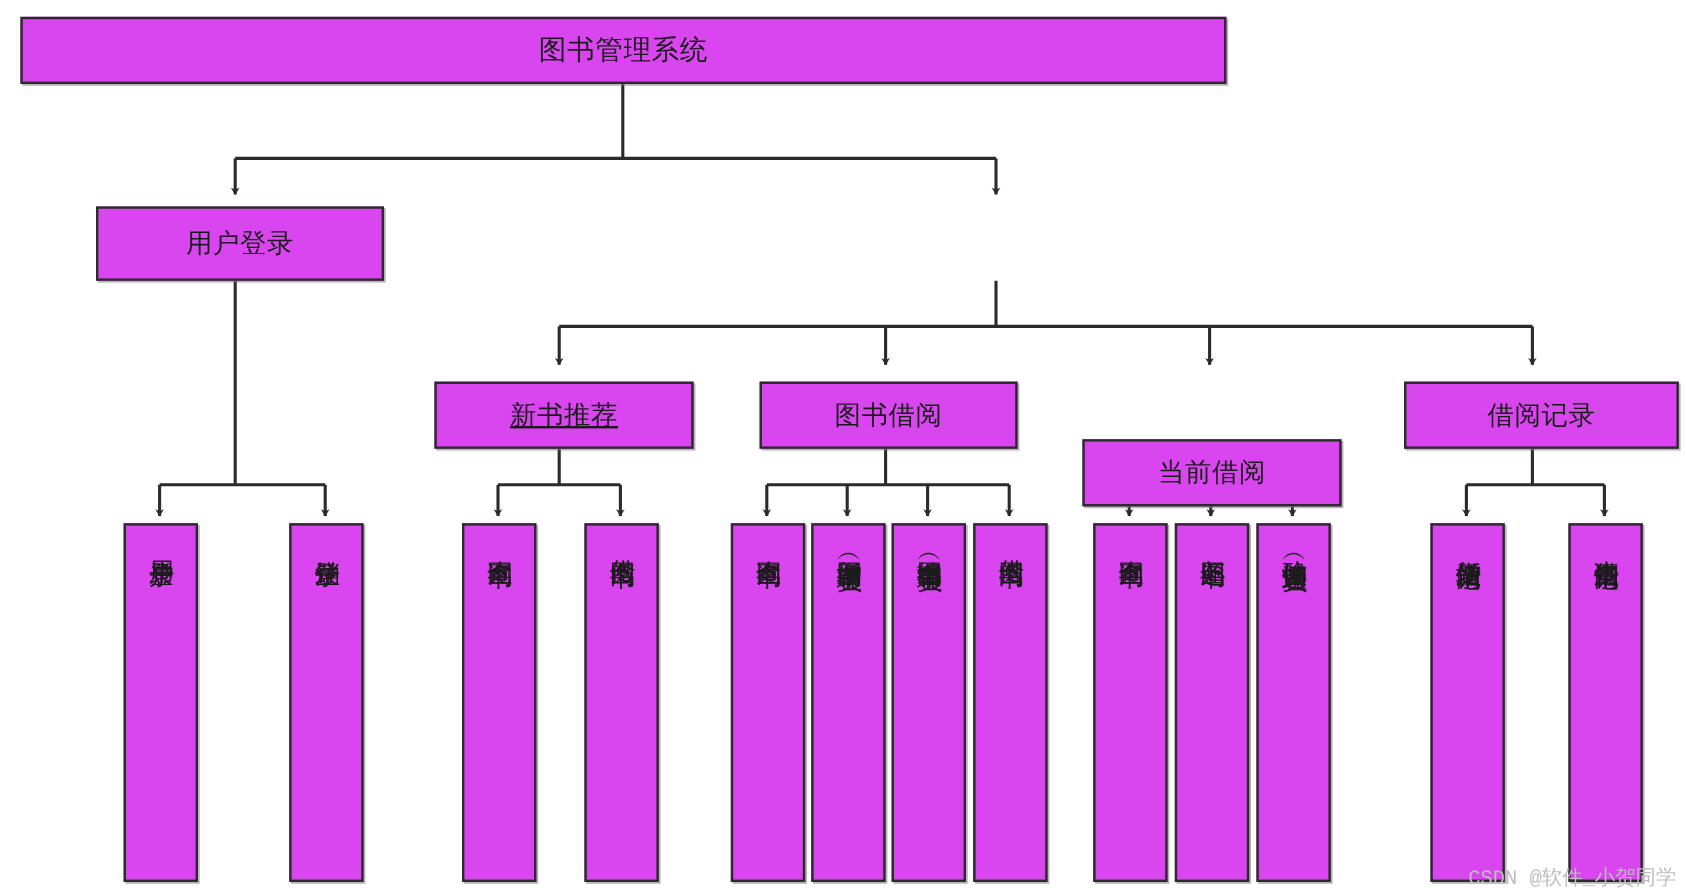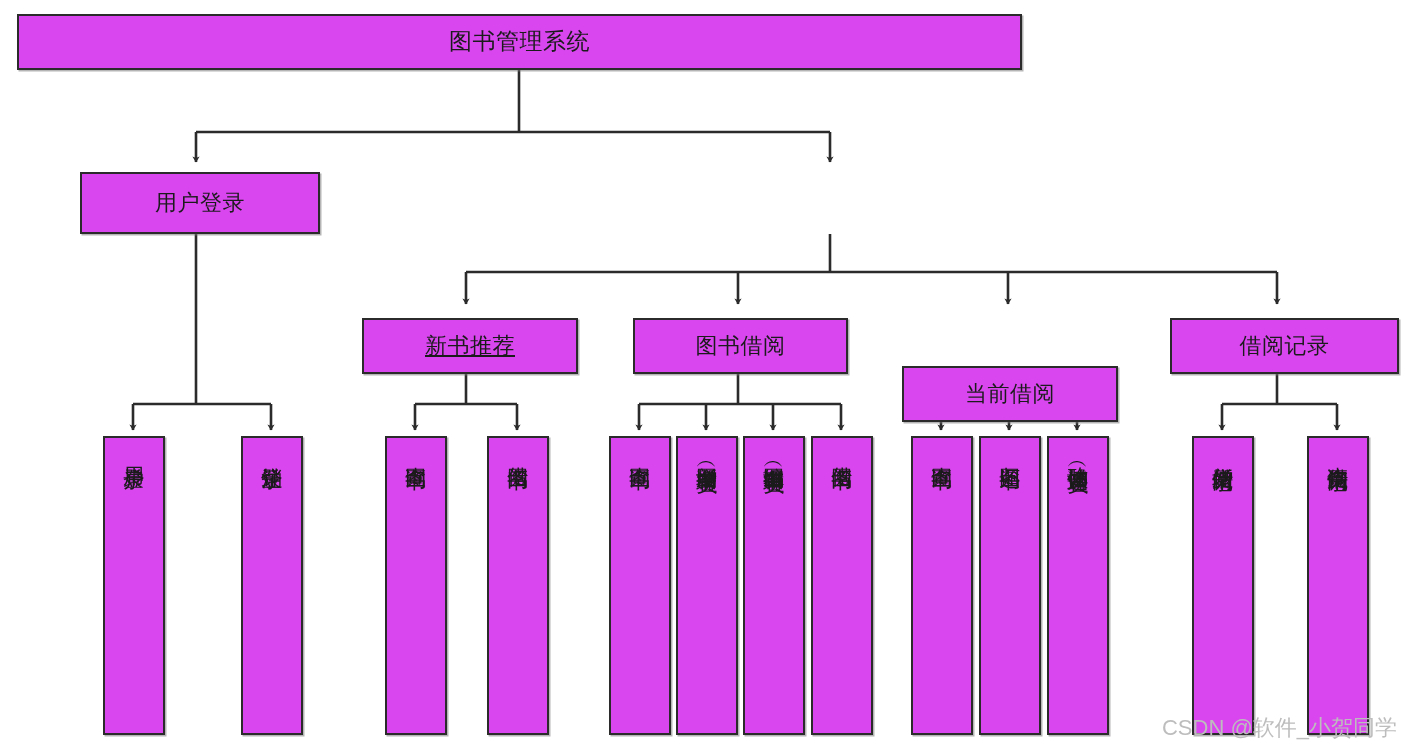--- a/index.html
+++ b/index.html
@@ -58,25 +58,25 @@
     text-orientation: upright;
     font-size: 21px;
     line-height: 1.12;
     letter-spacing: 1px;
     white-space: nowrap;
   }
   .watermark {
     position: absolute;
     right: 8px;
     bottom: 4px;
-    font-size: 22px;
+    font-size: 17px;
     color: #bdbdbd;
     z-index: 5;
     white-space: nowrap;
-    font-family: Liberation Sans, sans-serif;
+    font-family: Liberation Mono, monospace;
   }
 </style>
 </head>
 <body>
 
 <div id="diagram-root">
 
   <svg class="connectors" viewBox="0 0 1405 747" width="1405" height="747" xmlns="http://www.w3.org/2000/svg">
     <defs>
       <marker id="arrowhead" markerWidth="10" markerHeight="10" refX="6.2" refY="4" orient="auto" markerUnits="userSpaceOnUse">

